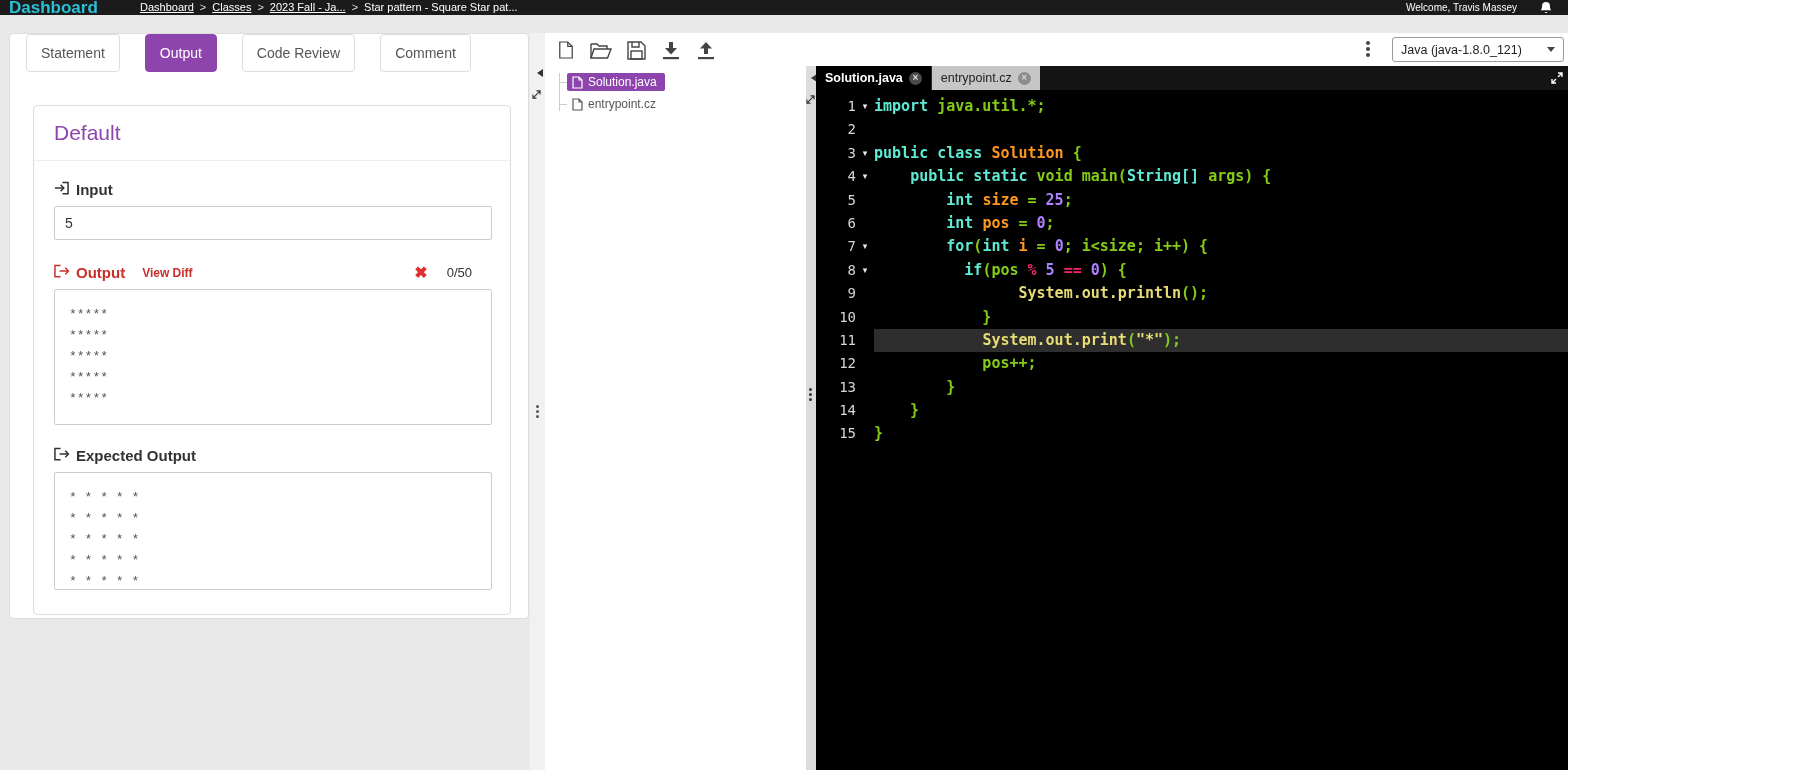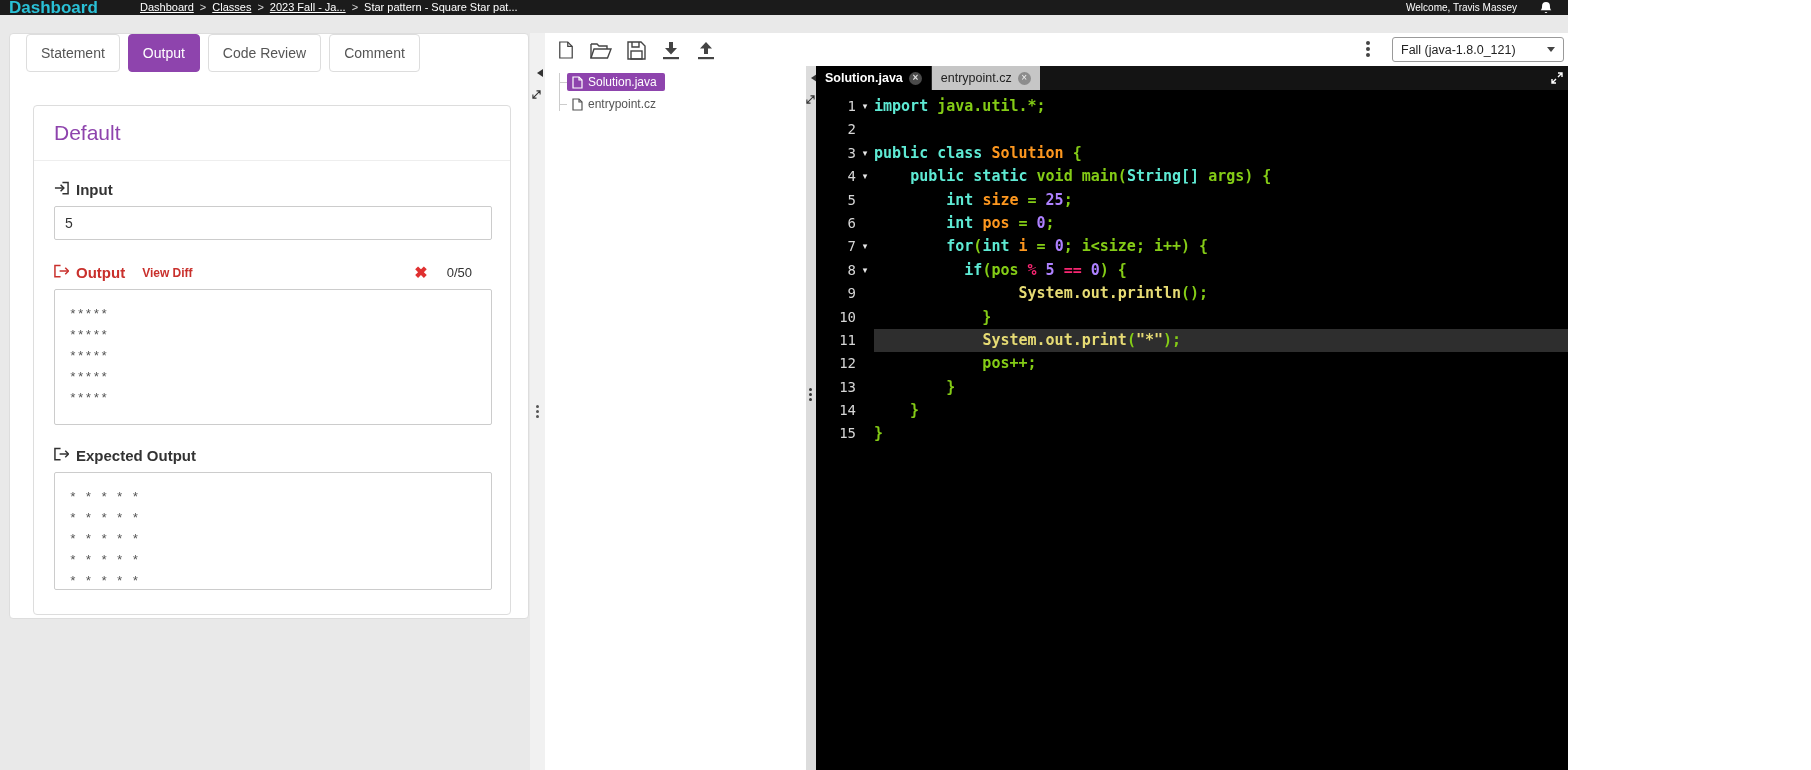--- a/index.html
+++ b/index.html
@@ -14,21 +14,21 @@
   .bc-item { color:#fff; }
   .bc-item.link { text-decoration:underline; cursor:pointer; }
   .bc-sep { margin:0 6px; color:#ddd; }
   .welcome { margin-left:auto; font-size:10px; line-height:15px; color:#fff; white-space:nowrap; }
   .bell { margin:0 15px 0 22px; display:flex; align-items:center; height:15px; cursor:pointer; }
 
   .content-bg { position:absolute; left:0; top:15px; width:1568px; height:755px; background:#e9e9e9; }
 
   
   .left-card { position:absolute; left:9px; top:33px; width:520px; height:586px; background:#fff; border:1px solid #ddd; border-radius:4px; }
-  .left-tabs { display:flex; gap:8px; padding:0 16px; }
+  .left-tabs { display:flex; gap:25px; padding:0 16px; }
   .ltab { font-family:inherit; font-size:14px; padding:10px 14px; background:#fff; border:1px solid #ddd; border-radius:4px; color:#555; cursor:pointer; }
   .ltab.active { background:#8e44ad; border-color:#8e44ad; color:#fff; }
 
   .inner-card { position:absolute; left:23px; top:71px; width:478px; height:510px; border:1px solid #ddd; border-radius:4px; overflow:hidden; background:#fff; }
   .inner-header { padding:15px 20px; color:#8e44ad; font-size:21px; border-bottom:1px solid #eee; }
   .section { padding:20px; }
   .lab-row { display:flex; align-items:center; gap:7px; font-weight:bold; font-size:15px; color:#333; }
   .out-row { margin-top:24px; padding-right:18px; }
   .out-label { color:#c9302c; }
   .view-diff { color:#c9302c; font-size:12px; font-weight:bold; margin-left:10px; cursor:pointer; }
@@ -228,21 +228,21 @@
             <path d="M2 16h16v2.2H2z" fill="#444"></path>
           </svg>
       </span>
     </div>
     <span class="dots tb-dots">
         <span class="dot" style="width:4px;height:4px;"></span>
         <span class="dot" style="width:4px;height:4px;"></span>
         <span class="dot" style="width:4px;height:4px;"></span>
       </span>
     <div class="lang-select">
-      <span>Fall (java-1.8.0_121)</span>
+      <span>Java (java-1.8.0_121)</span>
       <span class="caret"></span>
     </div>
   </div>
 
   <div class="file-tree">
     <div class="tree-list">
         <div class="tree-row">
           <span class="fitem selected">
             <span style="display: flex;">
               <svg width="11" height="13" viewBox="0 0 11 13">

